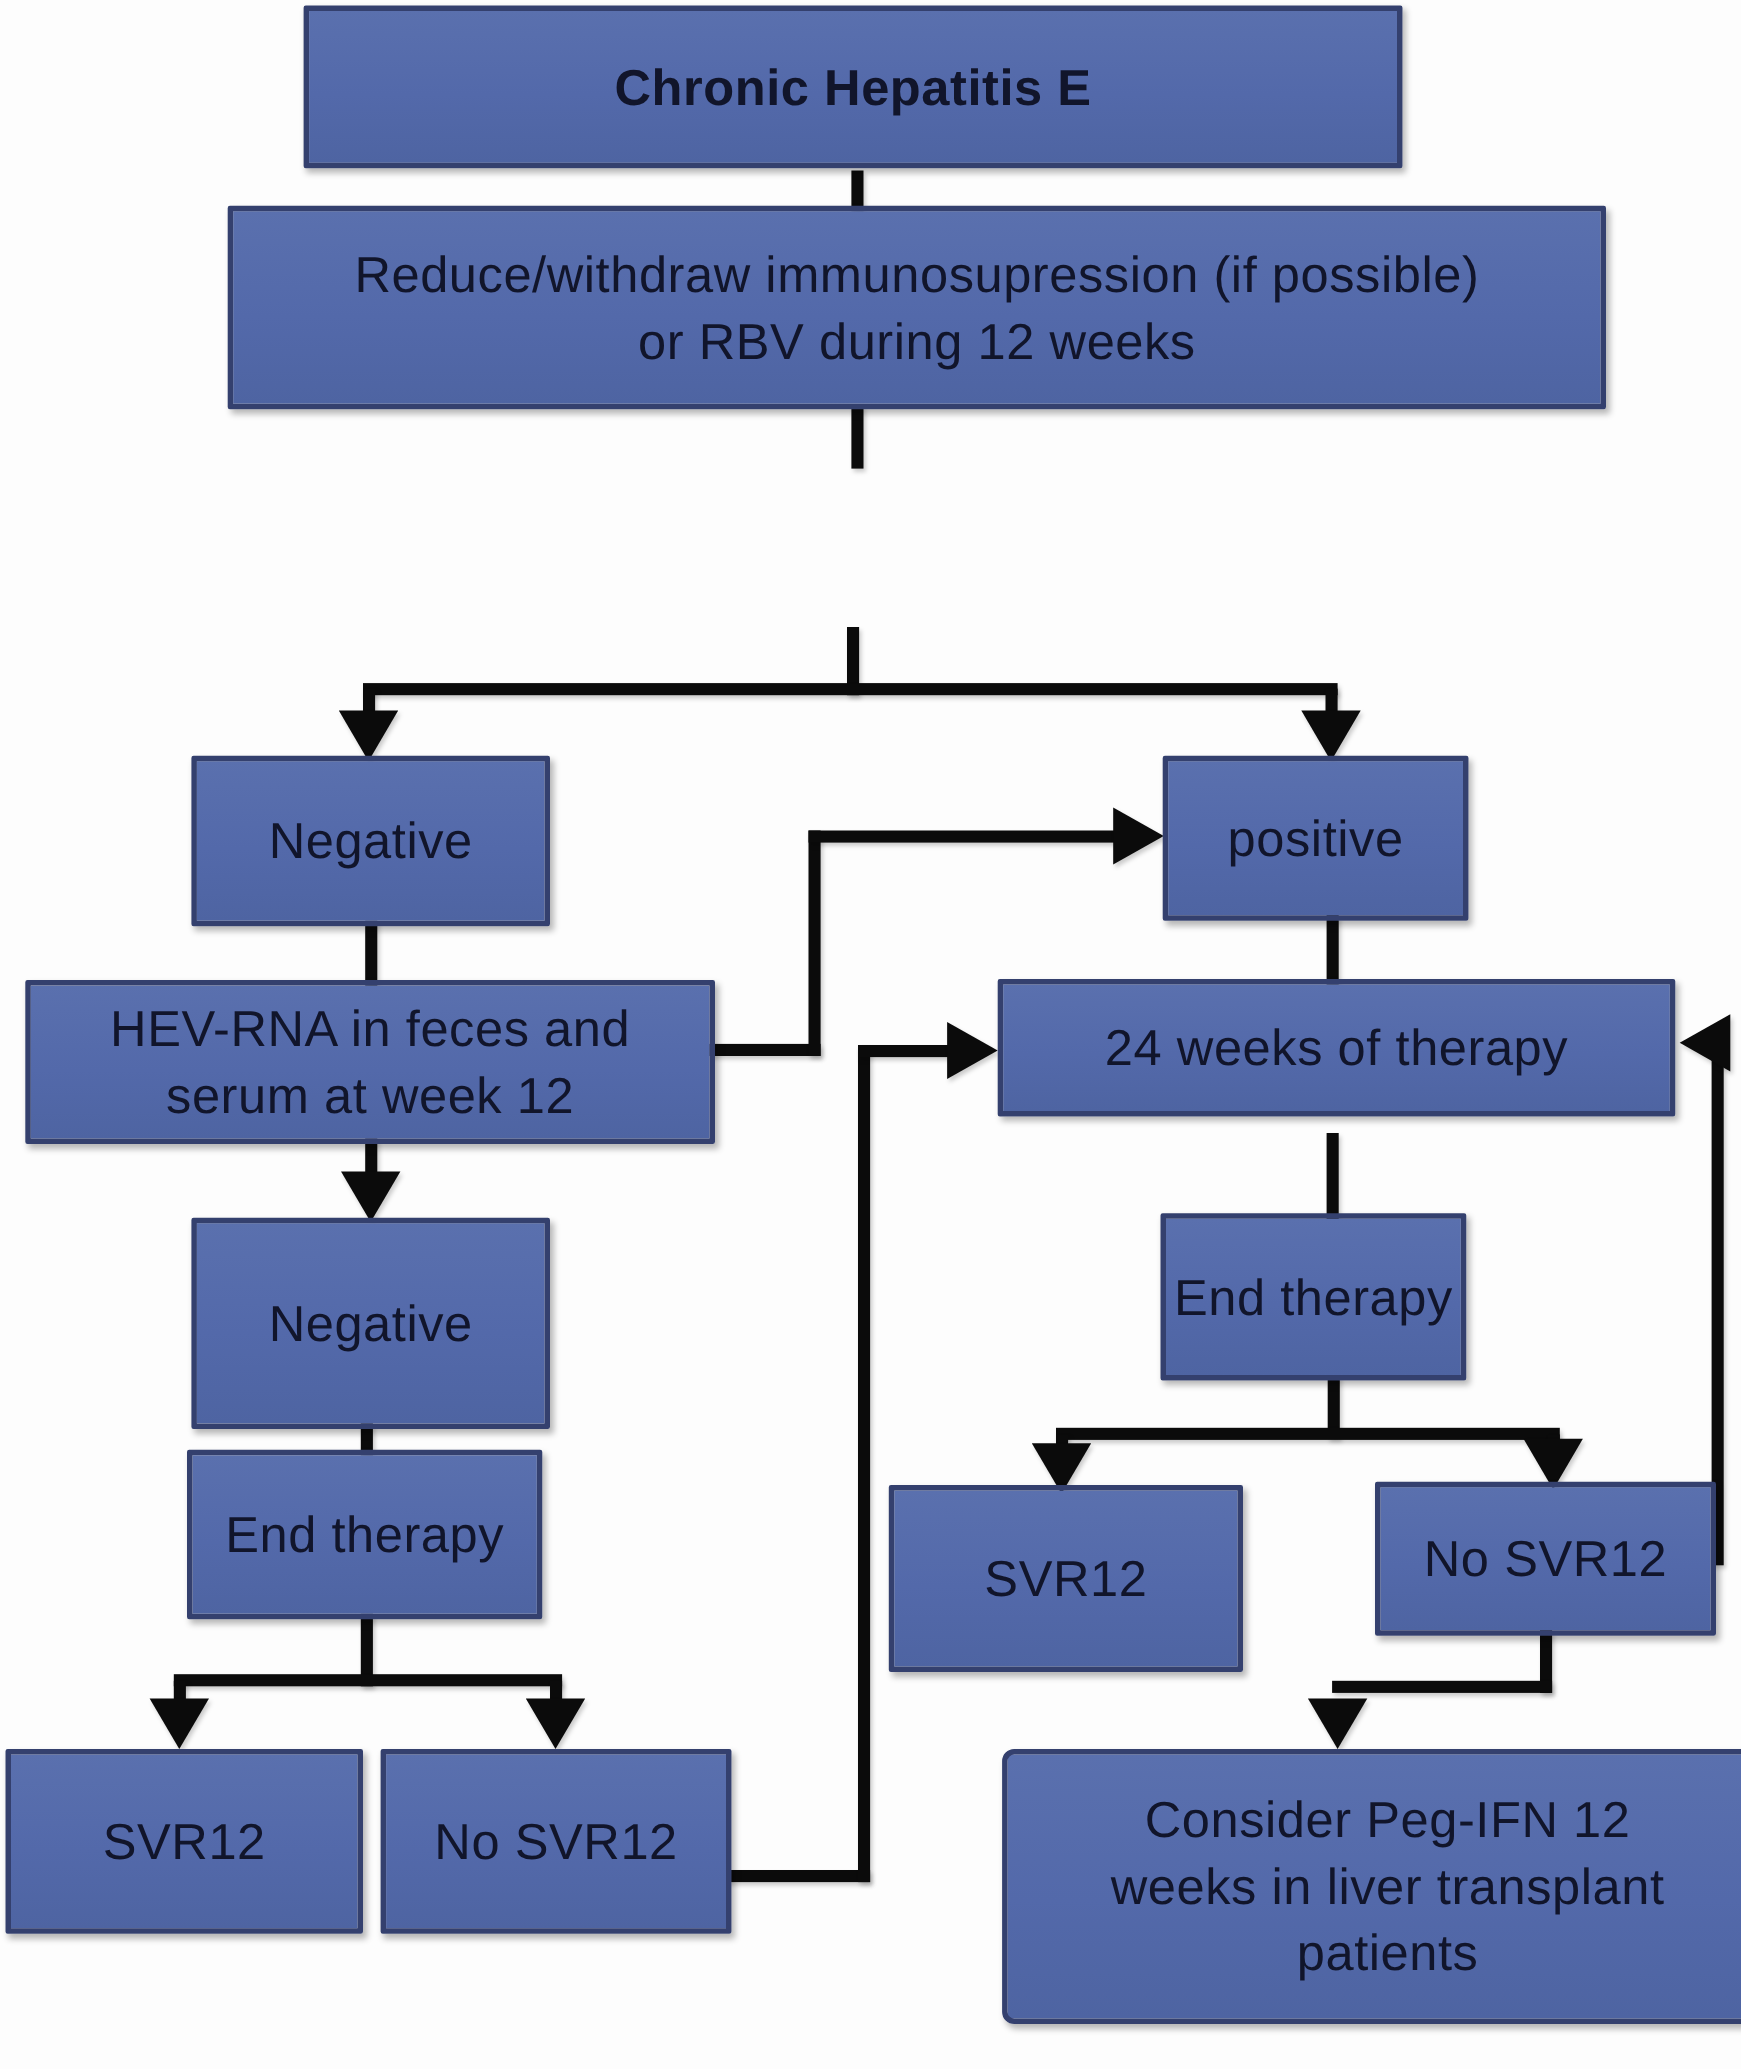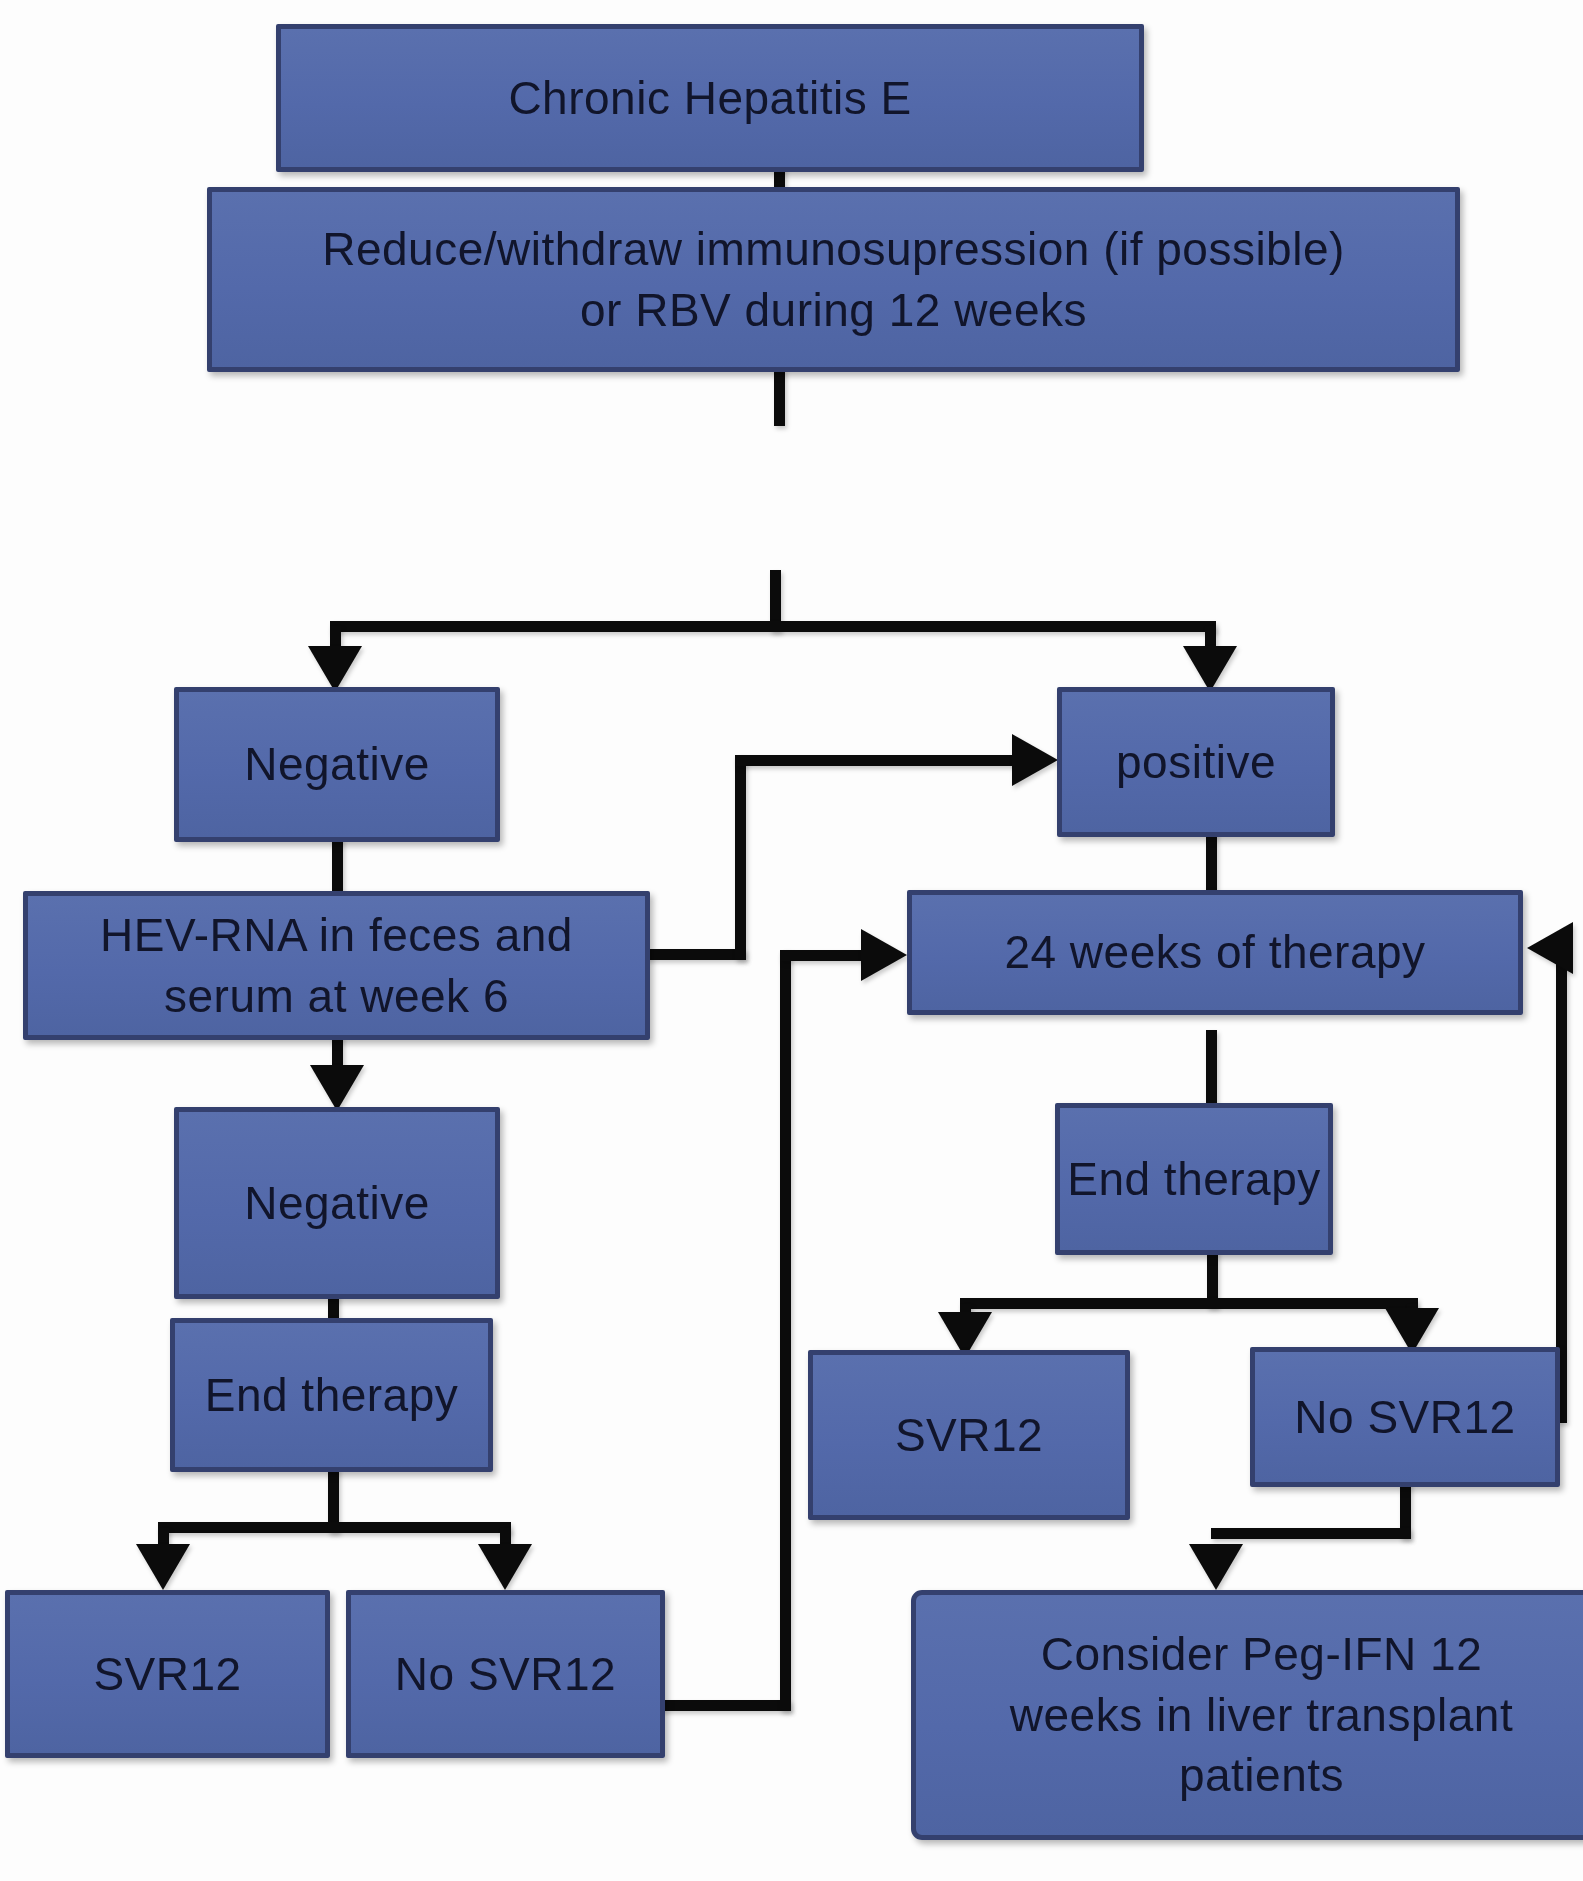--- a/index.html
+++ b/index.html
@@ -98,41 +98,41 @@
   <div class="arr down" style="left:938px; top:1312px;"></div>
   <div class="arr down" style="left:1385px; top:1308px;"></div>
 
   <div class="ln" style="left:1556px; top:943px; width:11px; height:480px;"></div>
   <div class="arr left" style="left:1527px; top:922px;"></div>
 
   <div class="ln" style="left:1400px; top:1482px; width:11px; height:57px;"></div>
   <div class="ln" style="left:1211px; top:1528px; width:200px; height:11px;"></div>
   <div class="arr down" style="left:1189px; top:1544px;"></div>
 
-  <div class="box" style="left:276px; top:24px; width:868px; height:148px;">
+  <div class="box" style="left:276px; top:5px; width:999px; height:148px;font-weight:bold;">
     <span class="lbl">Chronic Hepatitis E</span>
   </div>
 
   <div class="box" style="left:187px; top:187px; width:1253px; height:185px;margin-left:20px;">
     <span class="lbl">Reduce/withdraw immunosupression (if possible)
 or RBV during 12 weeks</span>
   </div>
 
 
   <div class="box" style="left:174px; top:687px; width:326px; height:155px;">
     <span class="lbl">Negative</span>
   </div>
 
   <div class="box" style="left:1057px; top:687px; width:278px; height:150px;">
     <span class="lbl">positive</span>
   </div>
 
   <div class="box" style="left:23px; top:891px; width:627px; height:149px;">
     <span class="lbl">HEV-RNA in feces and
-serum at week 6</span>
+serum at week 12</span>
   </div>
 
   <div class="box" style="left:907px; top:890px; width:616px; height:125px;">
     <span class="lbl">24 weeks of therapy</span>
   </div>
 
   <div class="box" style="left:174px; top:1107px; width:326px; height:192px;">
     <span class="lbl">Negative</span>
   </div>
 

